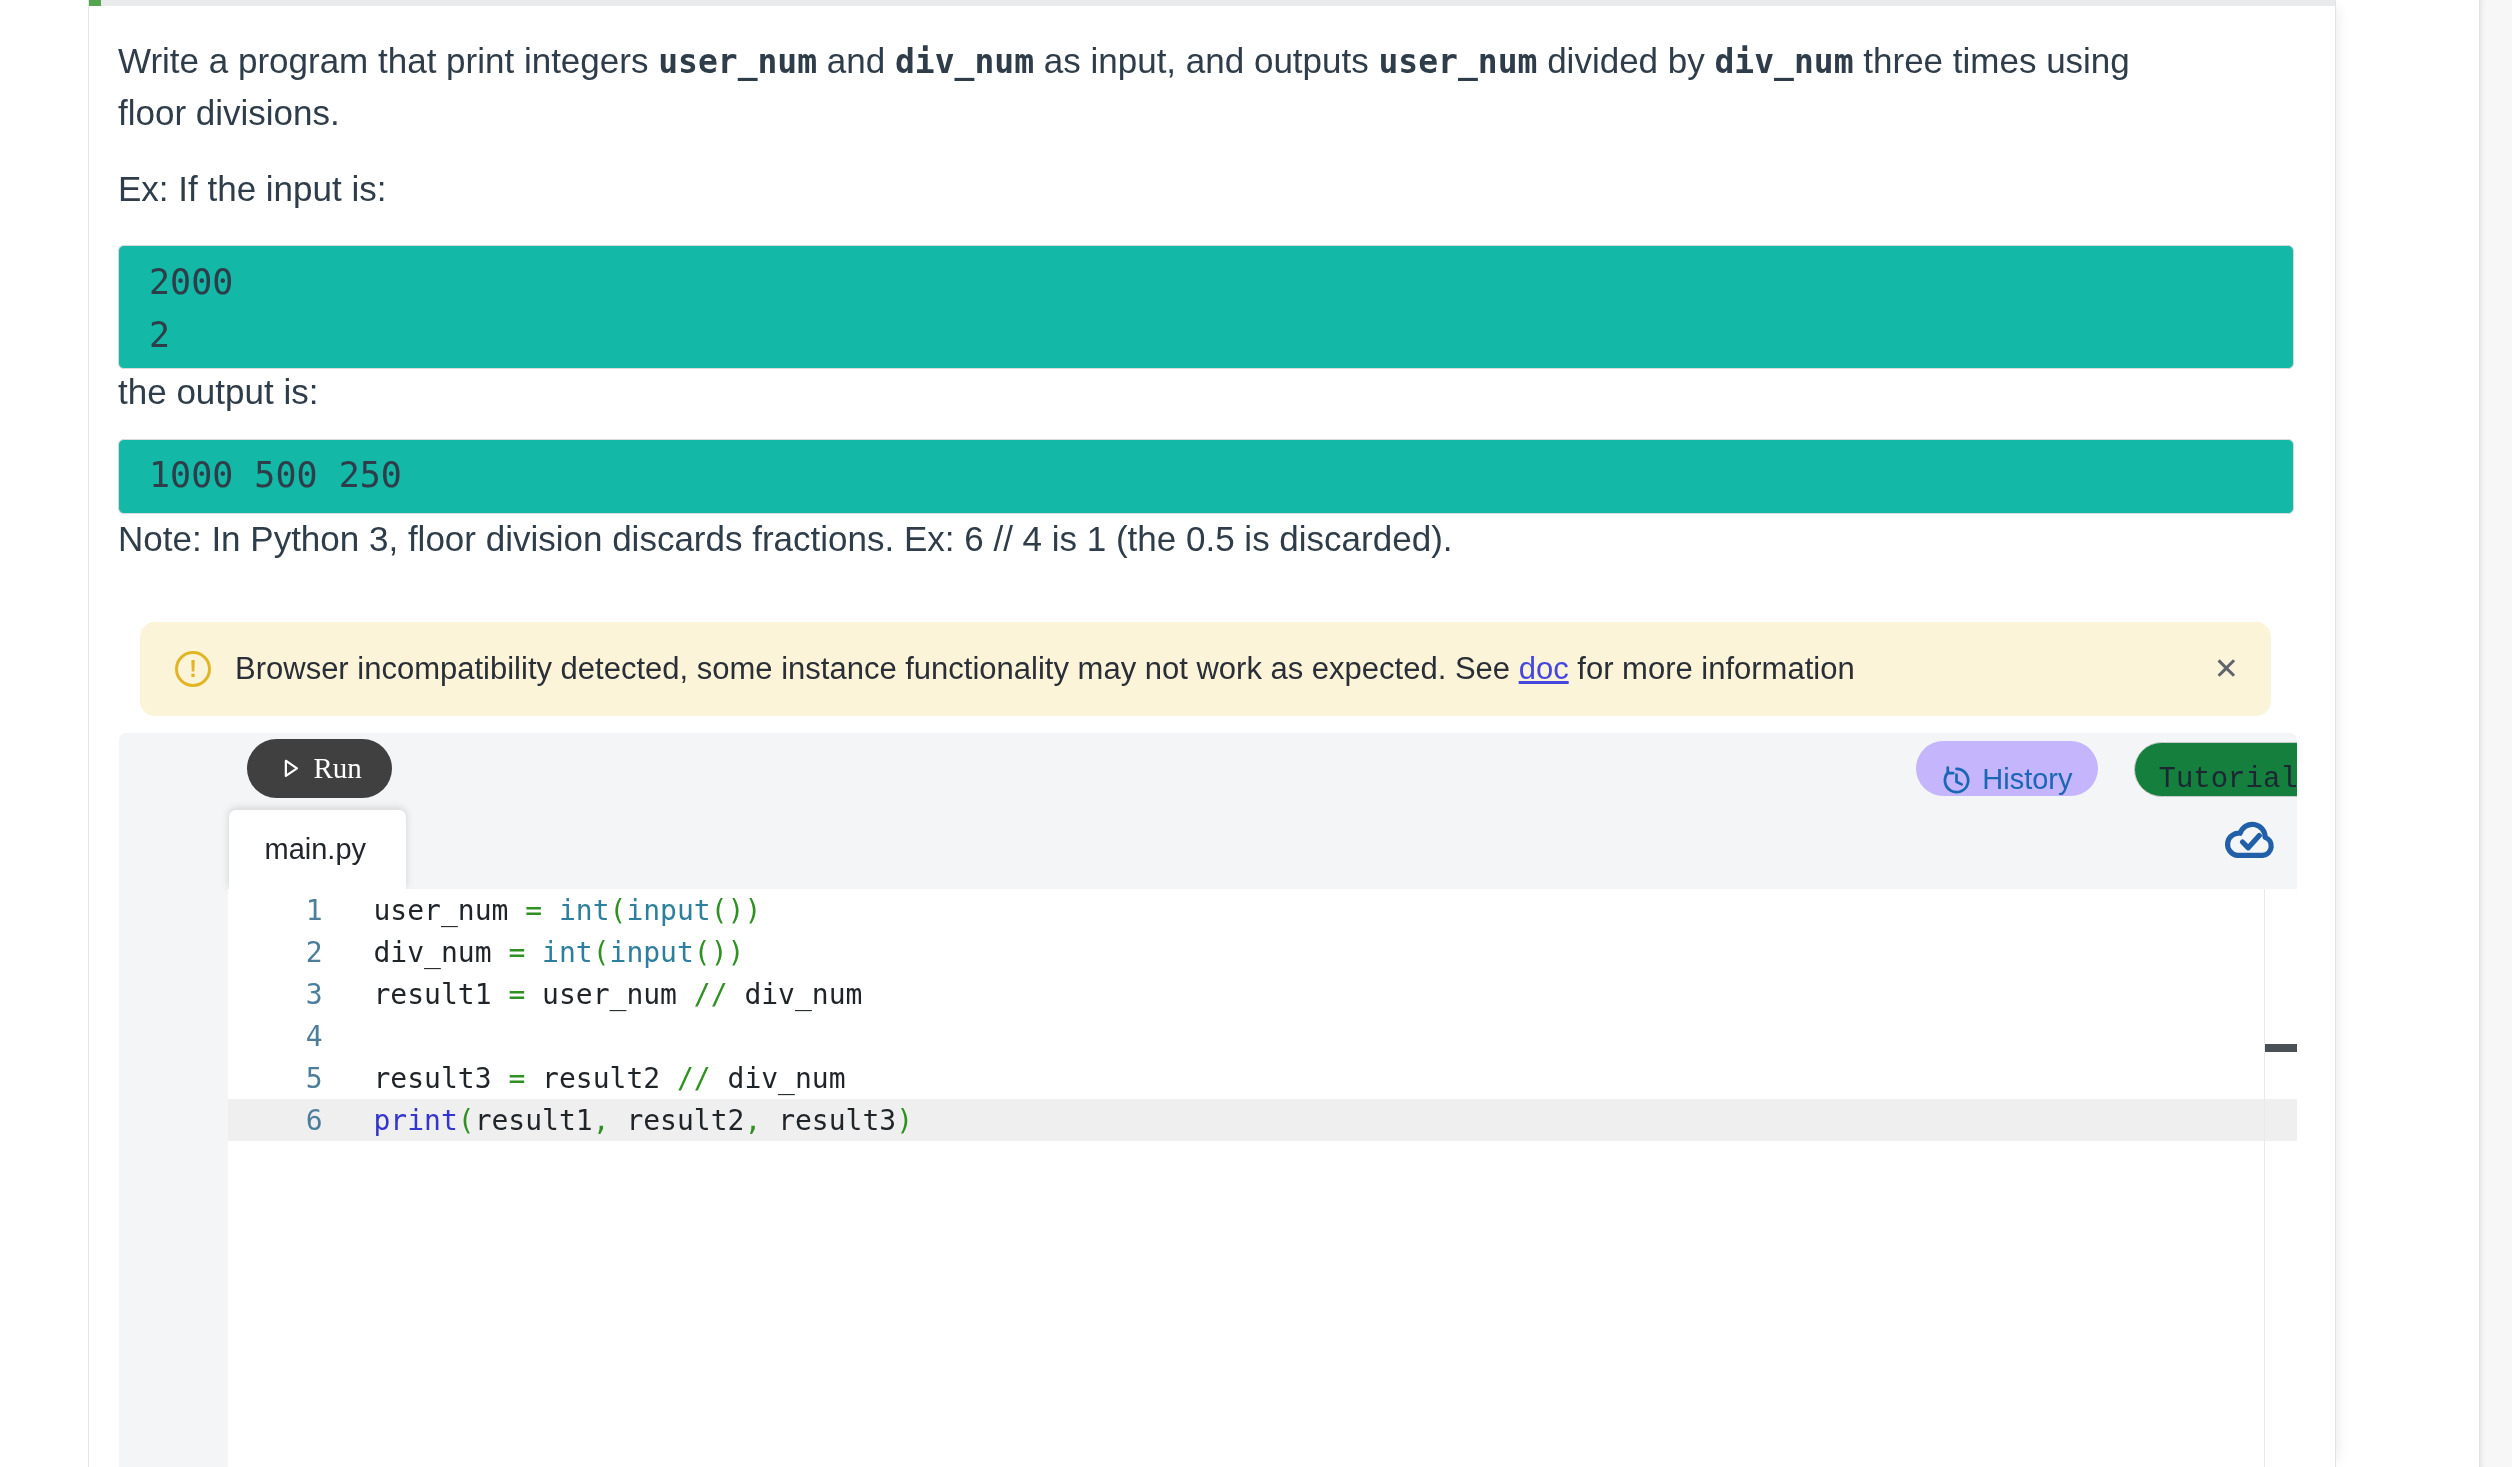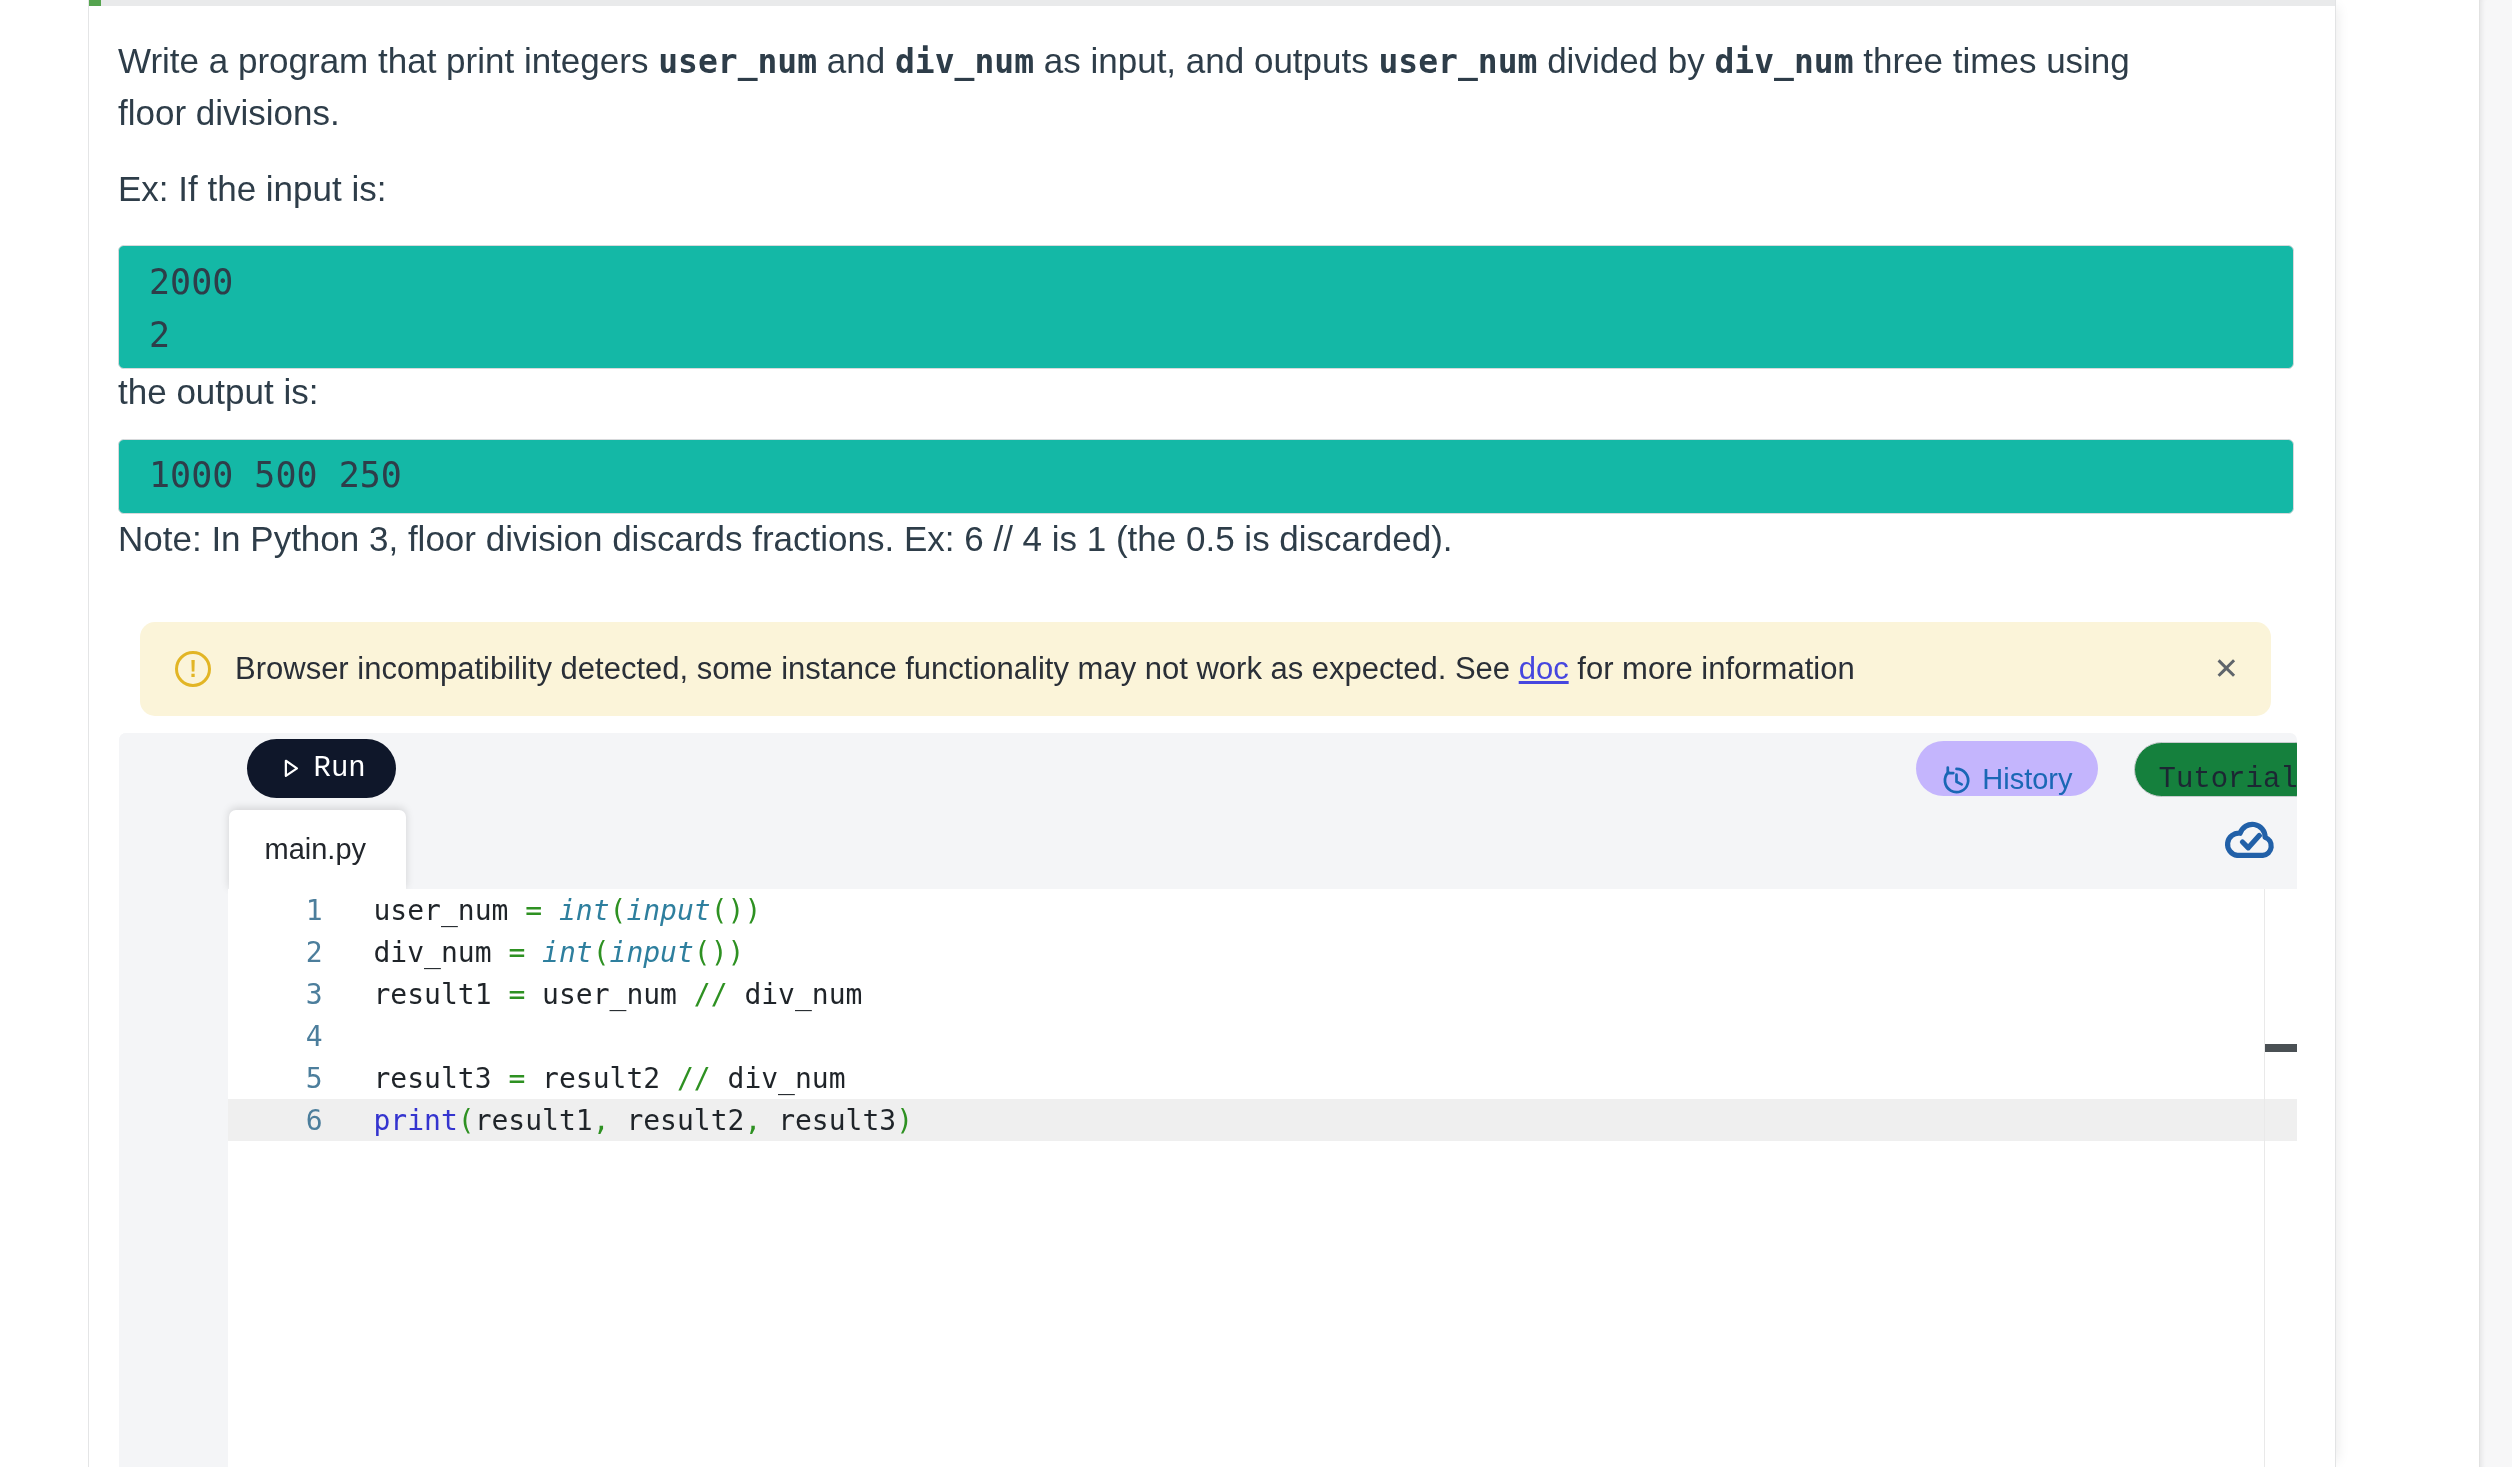--- a/index.html
+++ b/index.html
@@ -39,43 +39,43 @@
   #doc-link{color:#4646df;text-decoration:underline;cursor:pointer;}
   #banner-close{margin-left:auto;font-size:30px;color:#5f656b;cursor:pointer;line-height:1;}
 
   
   #widget{position:absolute;left:29.5px;top:733px;width:2178px;height:735px;background:#ffffff;
           border-radius:7px 7px 0 0;overflow:hidden;}
   #gutter-col{position:absolute;left:0;top:0;width:109px;height:100%;background:#f4f5f7;}
   #wheader{position:absolute;left:0;top:0;width:100%;height:156px;background:#f4f5f7;}
 
   #run-btn{position:absolute;left:128px;top:5.8px;height:59px;padding:18px 30px;border:none;
-           background:#0f172a;border-radius:29.5px;color:#fff;font-size:29px;
-           font-family:Liberation Mono, monospace;display:flex;align-items:center;gap:10.4px;cursor:pointer;}
+           background:#404040;border-radius:29.5px;color:#fff;font-size:29px;
+           font-family:Liberation Serif, serif;display:flex;align-items:center;gap:10.4px;cursor:pointer;}
   #history-btn{position:absolute;left:1797px;top:8px;height:55px;padding:0 25.4px;border:none;
            background:#c4b5fd;border-radius:28px;color:#1a67b5;font-size:29px;
            font-family:"Liberation Sans",sans-serif;display:flex;align-items:flex-end;gap:10.4px;cursor:pointer;}
   #tutorial-btn{position:absolute;left:2015px;top:9.2px;height:55px;padding:0 24px;
            border:1.7px solid #c7cbce;background:#15803d;border-radius:28px;color:#1c2733;font-size:29px;
            font-family:Liberation Mono, monospace;display:flex;align-items:flex-end;cursor:pointer;}
 
   #tab{position:absolute;left:110px;top:77px;width:177px;height:79px;background:#fff;
        border-radius:7px 7px 0 0;box-shadow:0 -1.7px 8px rgba(0,0,0,.14);
        display:flex;align-items:center;padding-left:36px;box-sizing:border-box;
        font-size:29px;color:#22262c;cursor:pointer;}
   #cloud-icon{position:absolute;left:2102px;top:81px;width:58px;height:49px;}
 
   #editor{position:absolute;left:109px;top:156px;right:0;bottom:0;background:#fff;
           font-family:"DejaVu Sans Mono",monospace;font-size:28px;}
   .code-row{height:42px;display:flex;align-items:center;white-space:pre;}
   .code-row.active{background:#efefef;}
   .ln{width:95px;flex:none;text-align:right;color:#4c7e9c;}
   .code-text{padding-left:51px;color:#1f2429;}
   .tk-id{color:#1f2429;} .tk-pl{color:#1f2429;}
-  .tk-op{color:#2e9122;} .tk-bi{color:#2e7f9e;font-style:italic;} .tk-kw{color:#3434cf;}
+  .tk-op{color:#2e9122;} .tk-bi{color:#2e7f9e;} .tk-kw{color:#3434cf;}
 
   #vscroll{position:absolute;top:0;right:0;bottom:0;width:32px;border-left:1.7px solid #e9e9e9;}
   #scroll-marker{position:absolute;left:0;right:0;top:155px;height:8px;background:#4a5054;}
 
   
   #page-scrollbar{position:absolute;left:2479px;top:0;width:33px;height:1468px;background:#f7f7f8;
                   border-left:1.2px solid #e2e2e2;box-shadow:inset 5.8px 0 5.8px -4px rgba(0,0,0,.08);}
 
   svg{display:block;}
 </style>

